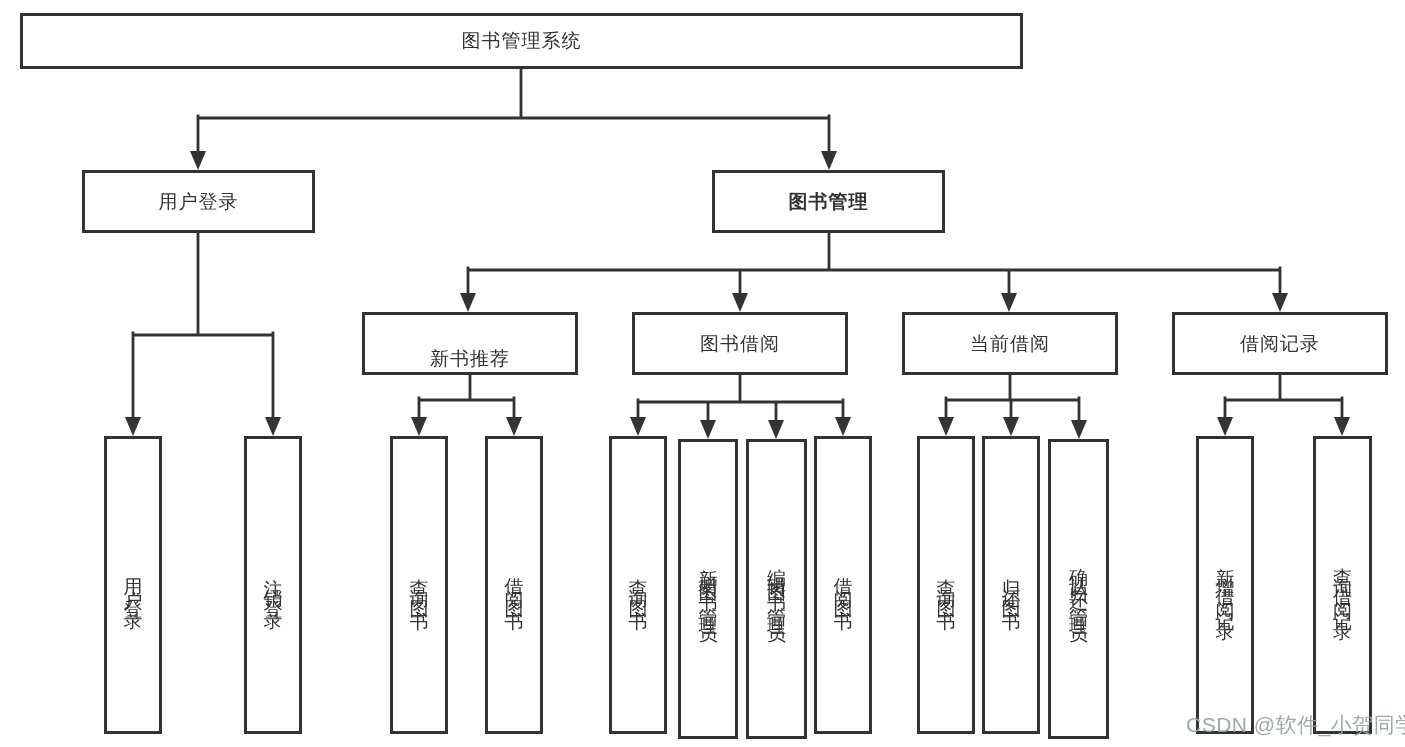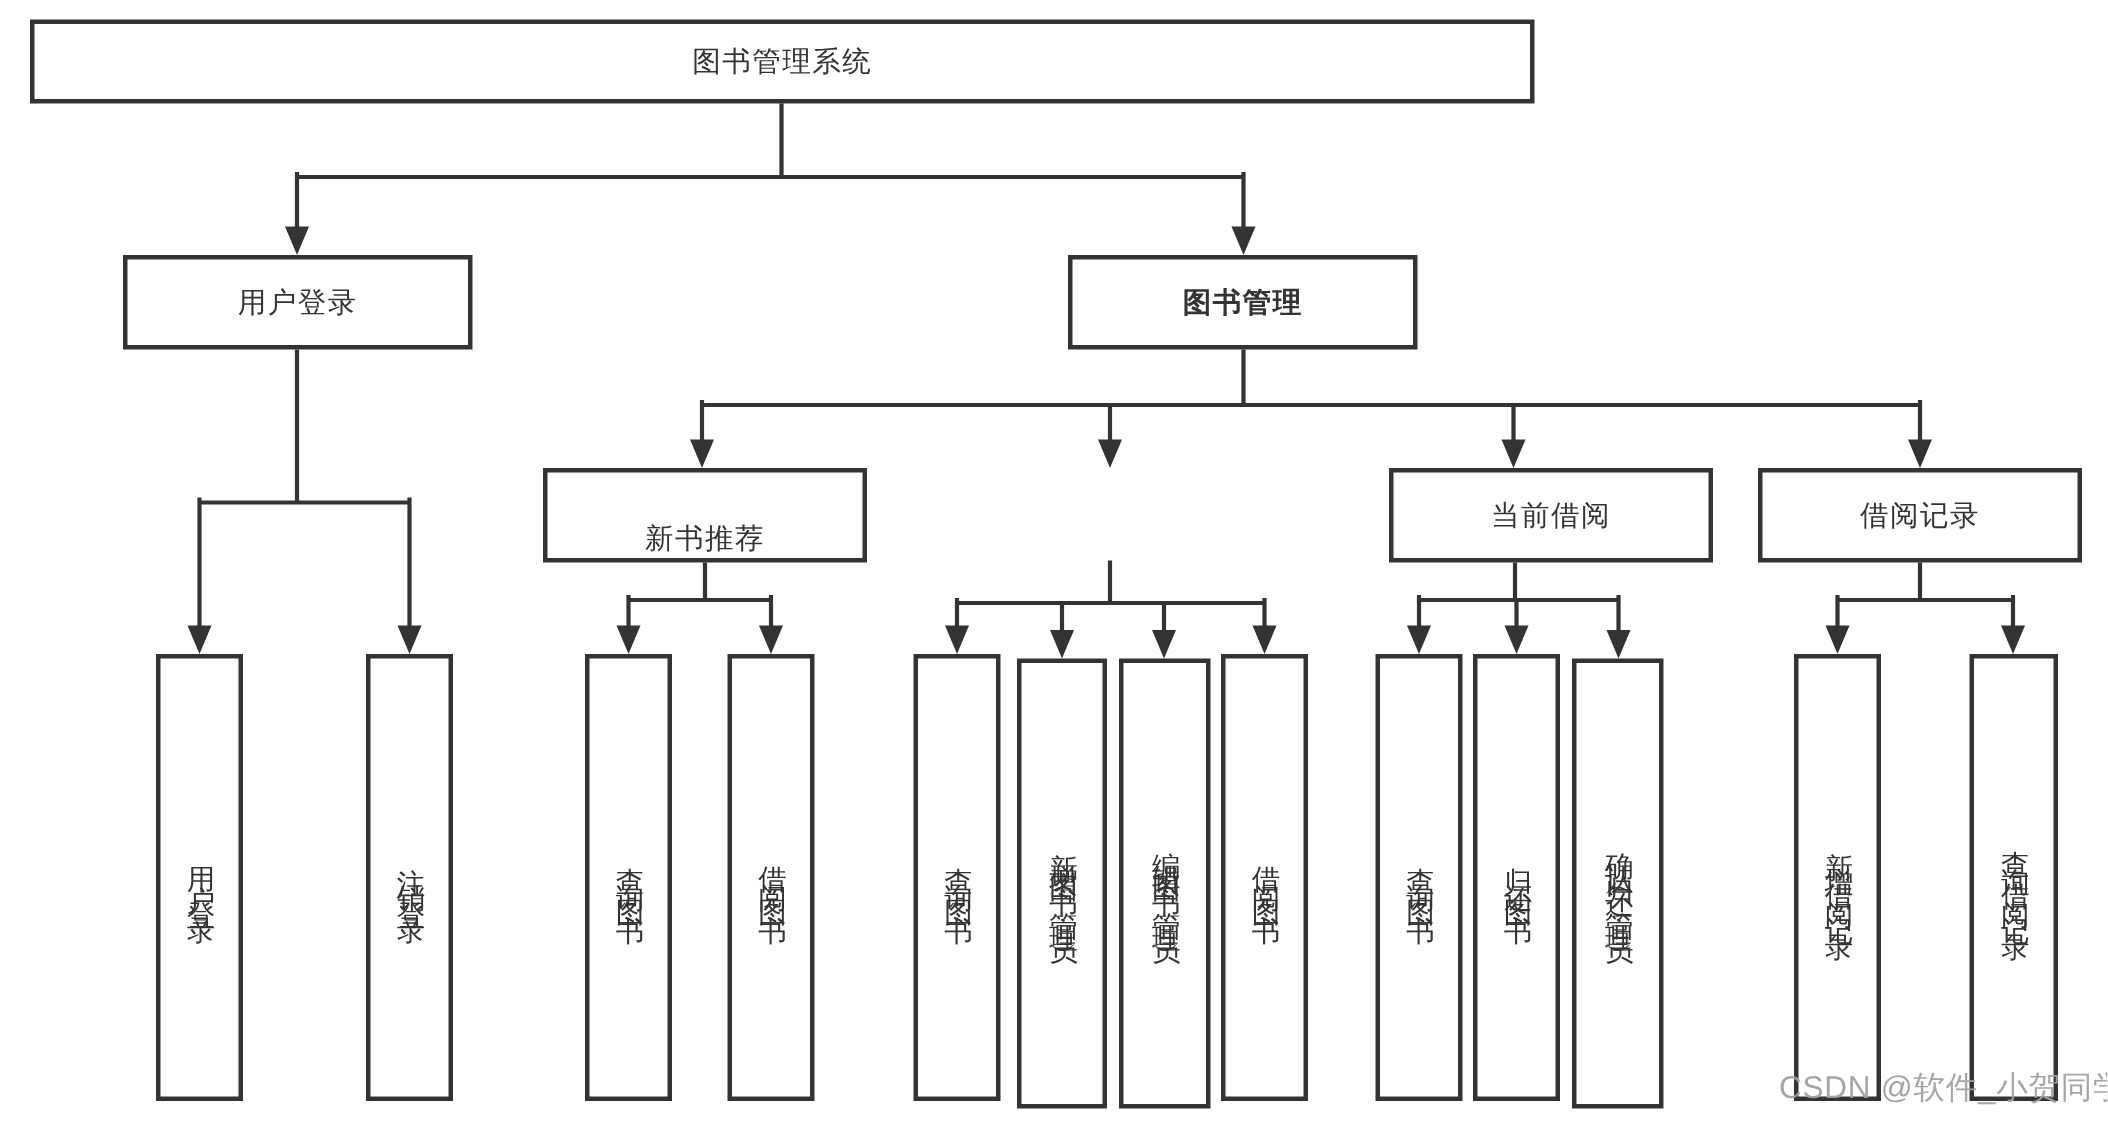--- a/index.html
+++ b/index.html
@@ -102,21 +102,24 @@
   <div class="box h" style="left:82px; top:170px; width:233px; height:63px;">
     <span>用户登录</span>
   </div>
   <div class="box h" style="left:712px; top:170px; width:233px; height:63px;font-weight:bold;">
     <span>图书管理</span>
   </div>
 
   <div class="box h" style="left:362px; top:312px; width:216px; height:63px;align-items:flex-end;">
     <span>新书推荐</span>
   </div>
-  <div class="box h" style="left:902px; top:312px; width:216px; height:63px;margin-left:24px;">
+  <div class="box h" style="left:632px; top:312px; width:216px; height:63px;">
+    <span>图书借阅</span>
+  </div>
+  <div class="box h" style="left:902px; top:312px; width:216px; height:63px;">
     <span>当前借阅</span>
   </div>
   <div class="box h" style="left:1172px; top:312px; width:216px; height:63px;justify-content:center;">
     <span>借阅记录</span>
   </div>
 
   <div class="box v" style="left:104px; top:436px; width:58px; height:298px;">
     <span>用户登录</span>
   </div>
   <div class="box v" style="left:244px; top:436px; width:58px; height:298px;">

